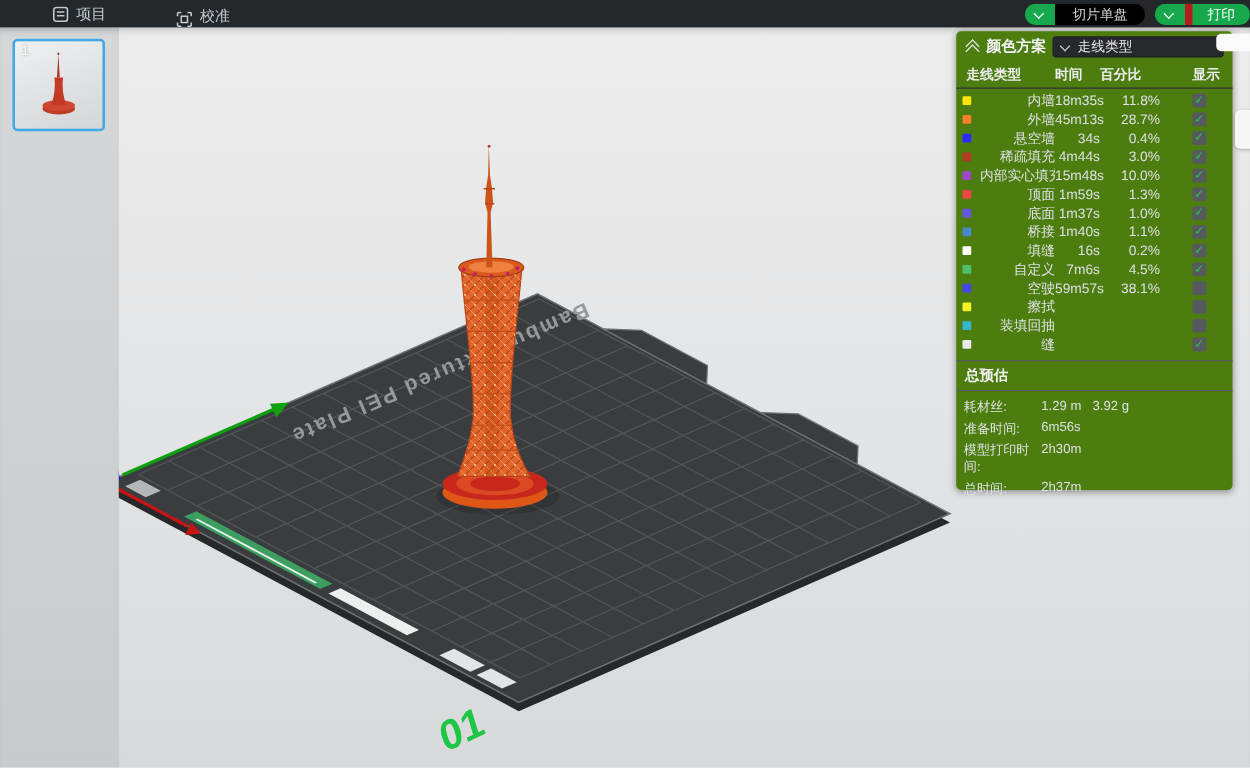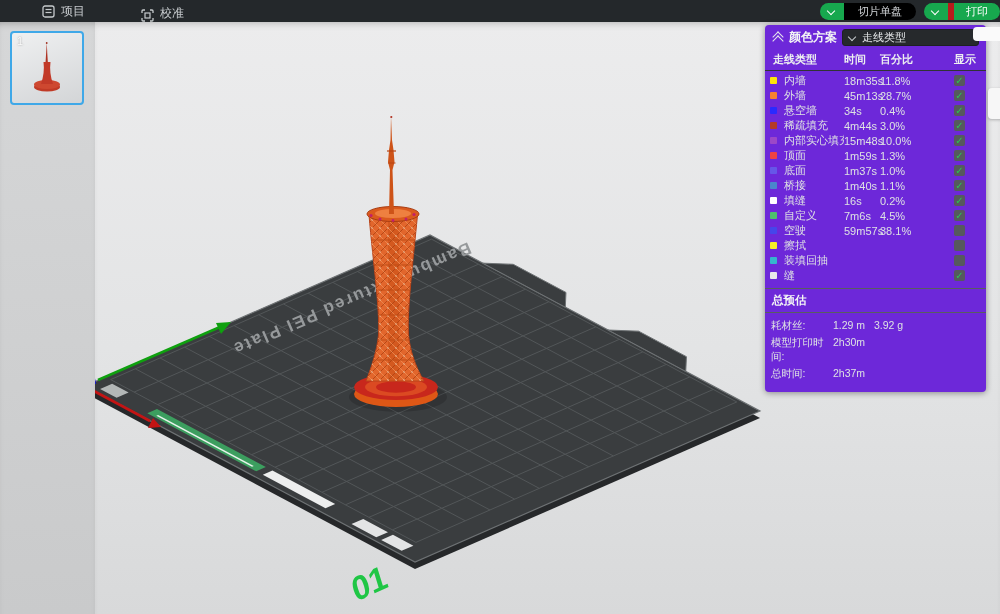--- a/index.html
+++ b/index.html
@@ -42,42 +42,42 @@
   .viewport svg.scene { position:absolute; left:-95px; top:-22px; }
 
   .side-handle-top { position:absolute; left:973px; top:27px; width:34px; height:14px;
                      background:#FAFAFA; border-radius:4px; z-index:40; }
   .side-handle { position:absolute; left:988px; top:88px; width:16px; height:31px;
                  background:#F7F7F7; border-radius:4px 0 0 4px;
                  box-shadow:0 1px 3px rgba(0,0,0,.25); z-index:40; }
 
   
   .panel { position:absolute; left:765px; top:25px; width:221px; height:367px;
-           background:#6d28d9; border-radius:4px; z-index:35; color:#DEE1E3;
+           background:#4d7c0f; border-radius:4px; z-index:35; color:#DEE1E3;
            box-shadow:0 1px 6px rgba(0,0,0,.4); font-size:11px; }
   .panel-head { display:flex; align-items:center; padding:4px 7px 3px 7px; gap:5px; }
   .collapse-ic { width:12px; height:12px; position:relative; flex:0 0 12px; }
   .collapse-ic::before,.collapse-ic::after { content:""; position:absolute; left:2px;
       width:7px; height:7px; border-left:1.7px solid #E7E9EB; border-top:1.7px solid #E7E9EB;
       transform:rotate(45deg); }
   .collapse-ic::before { top:1px; } .collapse-ic::after { top:5px; }
   .panel-title { font-weight:bold; font-size:12px; color:#F3F4F5; white-space:nowrap; }
   .dropdown { flex:1; height:17px; background:#26292C; border:1px solid #1D2023;
               border-radius:3px; display:flex; align-items:center; gap:6px;
               padding:0 6px; color:#E6E8EA; font-size:11px; }
   .dd-chev { width:7px; height:7px; position:relative; flex:0 0 7px; }
   .dd-chev::before { content:""; position:absolute; left:0; top:0; width:5px; height:5px;
       border-right:1.4px solid #C6CACD; border-bottom:1.4px solid #C6CACD; transform:rotate(45deg); }
 
   .cols { display:grid; grid-template-columns:11px 64px 36px 48px 1fr 26px;
           padding:3px 6px 3px 4px; font-weight:bold; color:#ECEEF0;
           border-bottom:1px solid #303335; }
   .cols .c-type { grid-column:1 / span 2; padding-left:4px; }
 
-  .lt-rows { padding:2px 0 1px 0; }
+  .lt-rows { padding:2px 0 1px 0;text-align:right; }
   .lt-row { display:grid; grid-template-columns:11px 64px 36px 48px 1fr 26px;
             align-items:center; height:15px; padding:0 6px 0 4px; }
   .swatch { width:7px; height:7px; border-radius:1px; margin-left:1px; }
   .lt-label { padding-left:4px; white-space:nowrap; overflow:hidden; }
   .cbx { width:11px; height:11px; background:#56595D; border-radius:2px;
          display:flex; align-items:center; justify-content:center;
          font-size:10px; line-height:10px; color:transparent; }
   .cbx.checked { color:#2BC455; font-weight:bold; }
 
   .est-sep { border-top:1px solid #595D60; margin:4px 0 0 0; }
@@ -370,20 +370,25 @@
     <div class="est-title">总预估</div>
     <div class="est-title-sep"></div>
     <div class="est-rows">
   <div class="est-row">
     <span class="el">耗材丝:</span>
     <span class="ev">1.29 m</span>
     <span class="ev2">3.92 g</span>
   </div>
 
 
+  <div class="est-row">
+    <span class="el">准备时间:</span>
+    <span class="ev">6m56s</span>
+    <span class="ev2"></span>
+  </div>
 
   <div class="est-row">
     <span class="el">模型打印时间:</span>
     <span class="ev">2h30m</span>
     <span class="ev2"></span>
   </div>
 
   <div class="est-row">
     <span class="el">总时间:</span>
     <span class="ev">2h37m</span>

